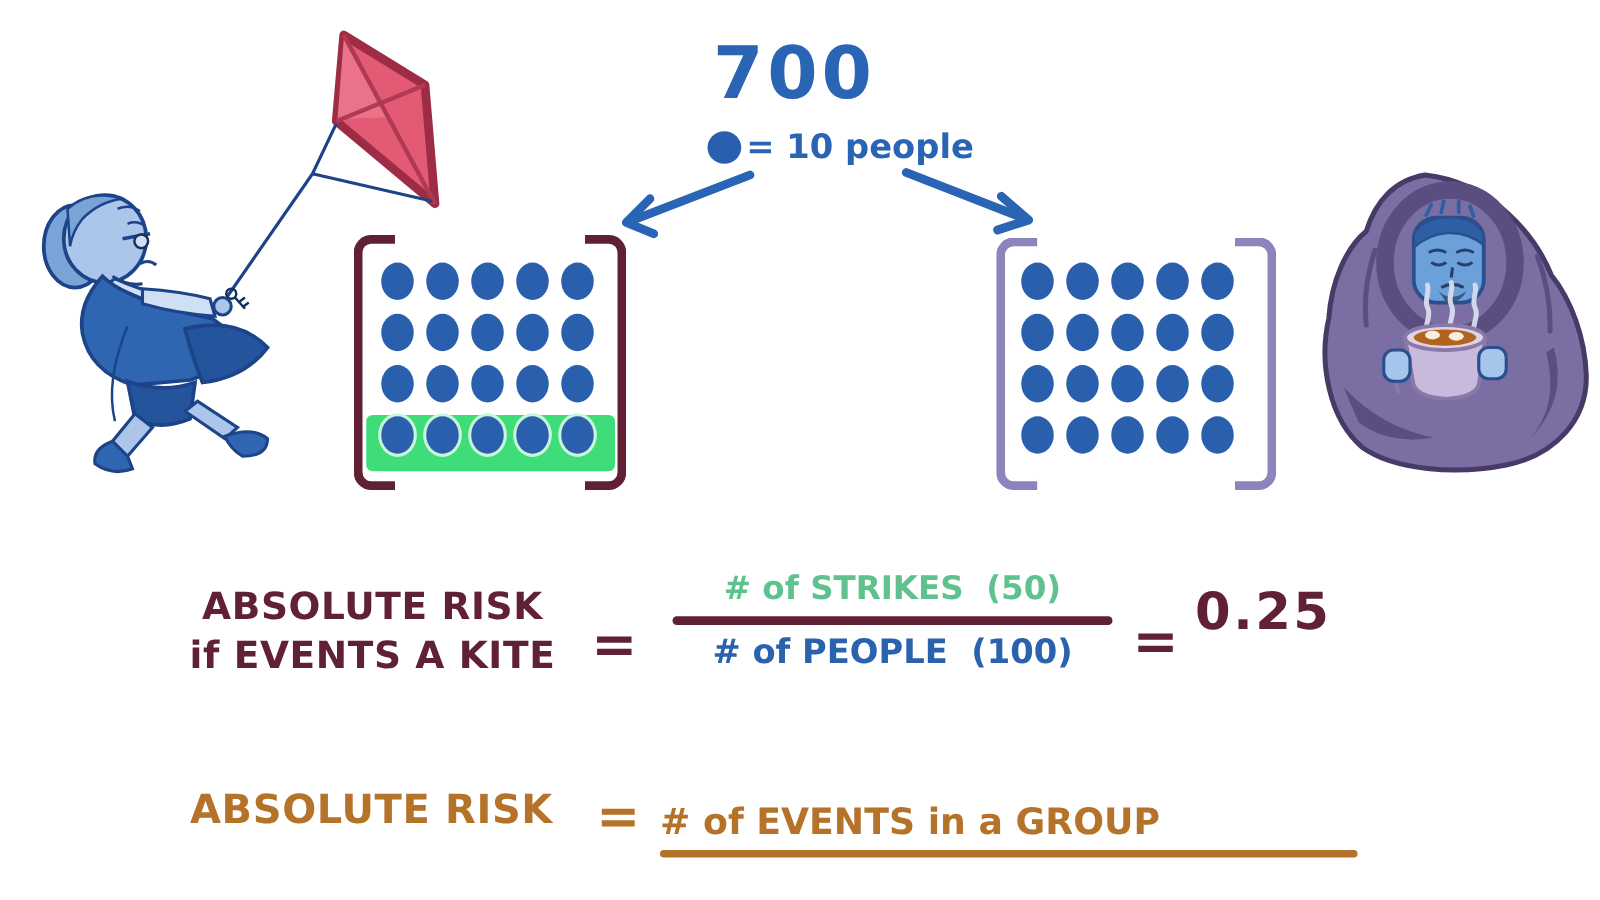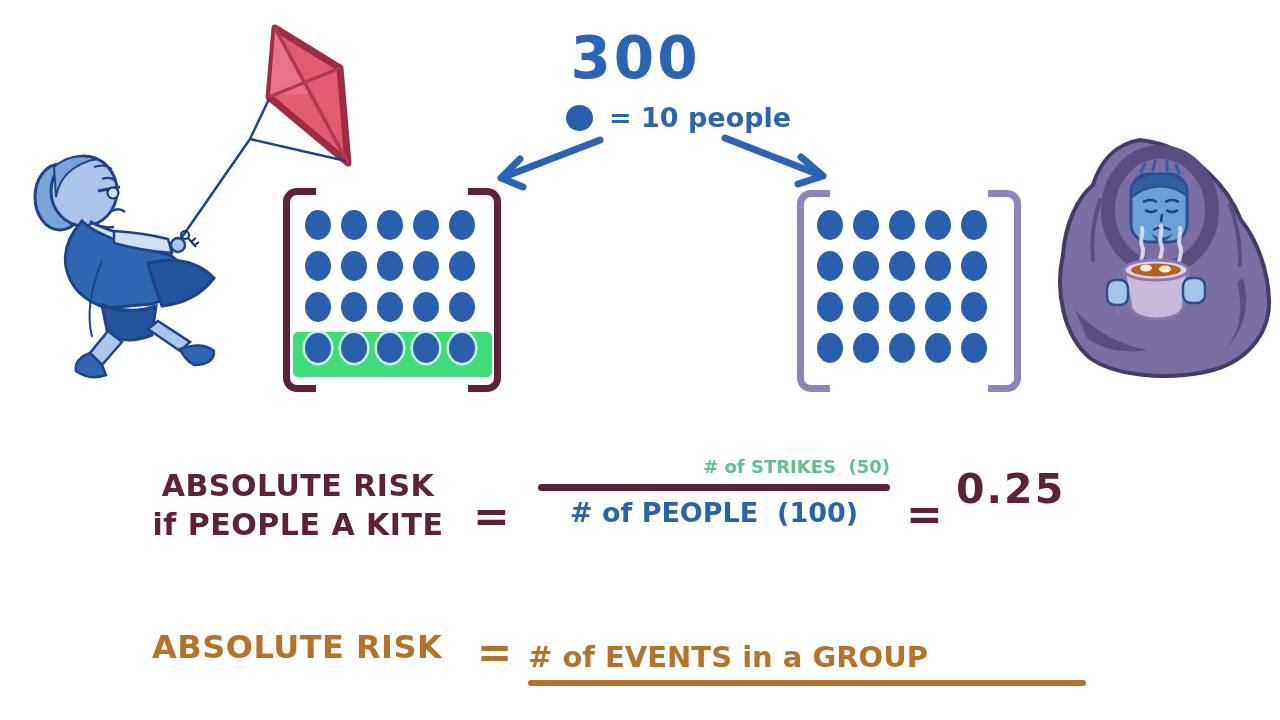--- a/index.html
+++ b/index.html
@@ -2,21 +2,21 @@
 <html style="--ink-blue: #2a64b4; --dot-blue: #2a5fae; --maroon: #5f2133; --green-highlight: #3fdd7a; --green-text: #5ec18e; --denominator-blue: #2a62ae; --brown: #b5732a; --purple-bracket: #8d84be; --kite-red: #e25a73; --kite-red-light: #eb7389; --kite-outline: #9e2c44; --character-blue-light: #abc6ea; --character-blue-mid: #2f66b2; --character-blue-dark: #24549b; --character-outline: #1d4488; --blanket-purple: #7b6ea3; --blanket-shadow: #5a4d80; --blanket-outline: #473a66; --face-blue: #6ba0d8; --mug-lavender: #c9badd; --drink-brown: #b2641f;"><head>
 <meta charset="utf-8">
 <style>
   html,body{margin:0;padding:0;}
   body{width:1280px;height:720px;background:#ffffff;overflow:hidden;position:relative;
        font-family:"DejaVu Sans",sans-serif;}
   .abs{position:absolute;}
   
   .title400{left:568px;top:24px;width:135px;text-align:center;
             font-size:58px;font-weight:700;letter-spacing:3px;color:var(--ink-blue,#2a64b4);}
-  .legend{left:566px;top:102px;display:flex;align-items:center;gap:16px;}
+  .legend{left:566px;top:102px;display:flex;align-items:center;gap:4px;}
   .legend-dot{width:27px;height:26px;border-radius:50%;background:var(--dot-blue,#2a5fae);}
   .legend-text{font-size:27px;font-weight:700;color:var(--ink-blue,#2a64b4);white-space:nowrap;}
   
   .group{position:absolute;}
   .group.left{left:283px;top:188px;width:218px;height:204px;}
   .group.right{left:797px;top:190px;width:224px;height:202px;}
   .bracket{position:absolute;top:0;bottom:0;width:26px;z-index:2;}
   .bracket.l{left:0;border-left:7px solid;border-top:7px solid;border-bottom:7px solid;
              border-radius:14px 0 0 14px;}
   .bracket.r{right:0;border-right:7px solid;border-top:7px solid;border-bottom:7px solid;
@@ -30,21 +30,21 @@
   .group.right .dots{left:20px;top:20px;}
   .dot-row{display:flex;gap:10px;}
   .dot{width:26px;height:30px;border-radius:50%;background:var(--dot-blue,#2a5fae);display:block;}
   .dot.hl{box-shadow:0 0 0 2.5px #c9f6d9;}
   
   .nw{white-space:pre;}
   .f1-label{left:150px;top:466px;width:296px;text-align:center;color:var(--maroon,#5f2133);
             font-size:30px;font-weight:700;line-height:39px;letter-spacing:.5px;}
   .f1-eq1{left:473px;top:490px;font-size:44px;font-weight:700;color:var(--maroon,#5f2133);}
   .frac1{left:538px;top:456px;width:352px;text-align:center;}
-  .frac1 .num{color:var(--green-text,#5ec18e);font-size:18px;font-weight:700;text-align:right;}
+  .frac1 .num{color:var(--green-text,#5ec18e);font-size:26px;font-weight:700;}
   .frac1 .bar{height:7px;background:var(--maroon,#5f2133);border-radius:4px;margin:7px 0 6px 0;}
   .frac1 .den{color:var(--denominator-blue,#2a62ae);font-size:27px;font-weight:700;}
   .f1-eq2{left:906px;top:488px;font-size:44px;font-weight:700;color:var(--maroon,#5f2133);}
   .f1-result{left:956px;top:465px;font-size:41px;font-weight:700;color:var(--maroon,#5f2133);
              letter-spacing:2px;}
   .f2-label{left:152px;top:628px;font-size:32px;font-weight:700;letter-spacing:.5px;
             color:var(--brown,#b5732a);white-space:nowrap;}
   .f2-eq{left:477px;top:628px;font-size:42px;font-weight:700;color:var(--brown,#b5732a);}
   .frac2{left:528px;top:640px;width:558px;}
   .frac2 .num,.frac2 .den{color:var(--brown,#b5732a);font-size:29px;font-weight:700;}
@@ -119,21 +119,21 @@
     <ellipse cx="111" cy="140" rx="25" ry="6.5" fill="var(--drink-brown,#b2641f)" stroke="none"></ellipse>
     <ellipse cx="101" cy="138" rx="6" ry="3.5" fill="#f7eedd" stroke="none"></ellipse>
     <ellipse cx="120" cy="139" rx="6" ry="3.5" fill="#f7eedd" stroke="none"></ellipse>
   </g>
   <g stroke="#2b4f8e">
     <rect x="62" y="150" width="21" height="25" rx="8" fill="#a5c6ea" stroke-width="2.5"></rect>
     <rect x="138" y="148" width="22" height="25" rx="8" fill="#a5c6ea" stroke-width="2.5"></rect>
   </g>
 </svg>
 
-<div class="abs title400">300</div>
+<div class="abs title400">700</div>
 
 <div class="abs legend">
   <span class="legend-dot"></span>
   <span class="legend-text">= 10 people</span>
 </div>
 
 <svg class="abs" style="left:470px;top:128px;" width="380" height="70" viewBox="0 0 380 70" fill="none" stroke="var(--ink-blue,#2a64b4)" stroke-width="7" stroke-linecap="round" stroke-linejoin="round">
   <g>
     <path d="M130,12 L34,49"></path>
       <path d="M50,31 L31,50 L53,59"></path>
@@ -210,21 +210,21 @@
         <span class="dot"></span>
         <span class="dot"></span>
         <span class="dot"></span>
       </div>
     </div>
   <div class="bracket r"></div>
 </div>
 
 <div class="abs f1-label">
   <div>ABSOLUTE RISK</div>
-  <div>if PEOPLE A KITE</div>
+  <div>if EVENTS A KITE</div>
 </div>
 <div class="abs f1-eq1">=</div>
 <div class="abs frac1">
   <div class="num nw"># of STRIKES  (50)</div>
   <div class="bar"></div>
   <div class="den nw"># of PEOPLE  (100)</div>
 </div>
 <div class="abs f1-eq2">=</div>
 <div class="abs f1-result">0.25</div>
 

